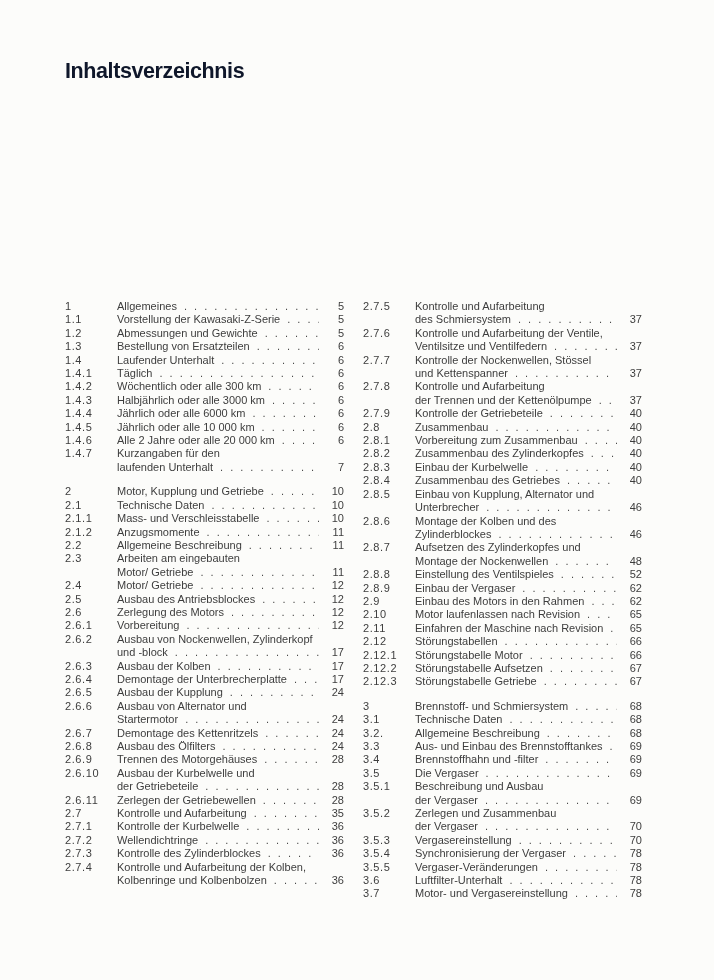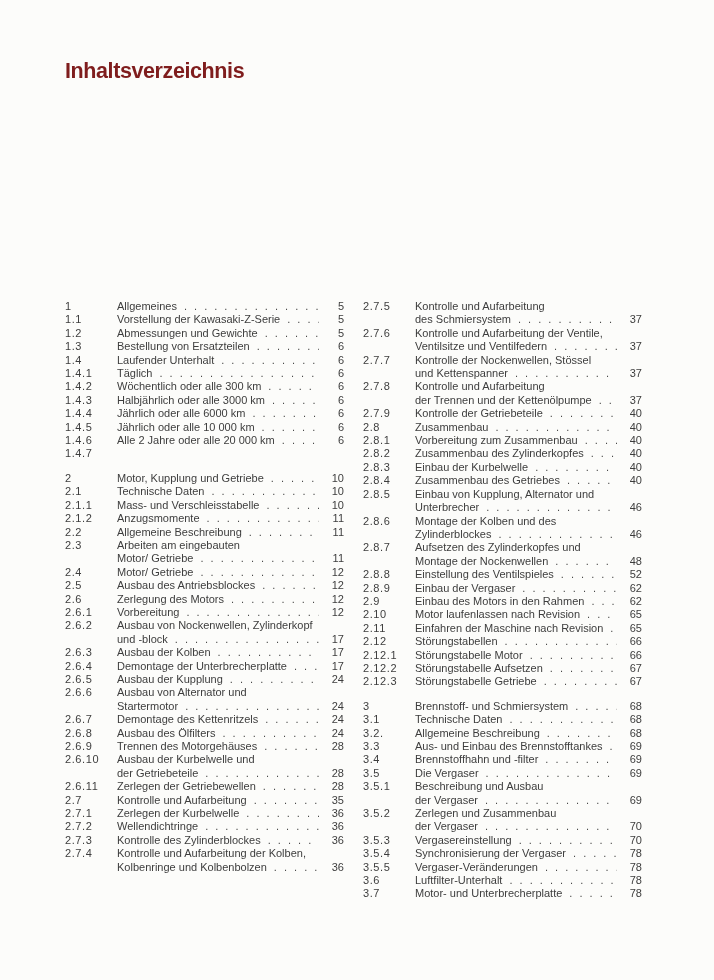--- a/index.html
+++ b/index.html
@@ -13,21 +13,21 @@
   .page {
     position: relative;
     width: 714px; height: 980px;
     box-sizing: border-box;
     padding: 58px 0 0 65px;
   }
   .doc-title {
     font-size: 21.5px;
     font-weight: 700;
     letter-spacing: -0.4px;
-    color: #7f1d1d;
+    color: #0f172a;
     line-height: 26px;
     margin: 0;
   }
   .toc {
     position: absolute;
     top: 300px;
     left: 65px;
     width: 578px;
     display: flex;
     gap: 19px;
@@ -181,20 +181,28 @@
           <span class="entry-body">
             <span class="lrow">
               <span class="t">Alle 2 Jahre oder alle 20 000 km</span>
               <span class="dots"></span>
               <span class="pg">6</span>
             </span>
           </span>
         </div>
         <div class="row">
           <span class="num">1.4.7</span>
+          <span class="entry-body">
+            <span class="l1">Kurzangaben für den</span>
+            <span class="lrow">
+              <span class="t">laufenden Unterhalt</span>
+              <span class="dots"></span>
+              <span class="pg">7</span>
+            </span>
+          </span>
         </div>
         <div class="row gap">
           <span class="num">2</span>
           <span class="entry-body">
             <span class="lrow">
               <span class="t">Motor, Kupplung und Getriebe</span>
               <span class="dots"></span>
               <span class="pg">10</span>
             </span>
           </span>
@@ -400,21 +408,21 @@
               <span class="t">Kontrolle und Aufarbeitung</span>
               <span class="dots"></span>
               <span class="pg">35</span>
             </span>
           </span>
         </div>
         <div class="row">
           <span class="num">2.7.1</span>
           <span class="entry-body">
             <span class="lrow">
-              <span class="t">Zerlegen der Kurbelwelle</span>
+              <span class="t">Kontrolle der Kurbelwelle</span>
               <span class="dots"></span>
               <span class="pg">36</span>
             </span>
           </span>
         </div>
         <div class="row">
           <span class="num">2.7.2</span>
           <span class="entry-body">
             <span class="lrow">
               <span class="t">Wellendichtringe</span>
@@ -792,21 +800,21 @@
               <span class="t">Luftfilter-Unterhalt</span>
               <span class="dots"></span>
               <span class="pg">78</span>
             </span>
           </span>
         </div>
         <div class="row">
           <span class="num">3.7</span>
           <span class="entry-body">
             <span class="lrow">
-              <span class="t">Motor- und Unterbrecherplatte</span>
+              <span class="t">Motor- und Vergasereinstellung</span>
               <span class="dots"></span>
               <span class="pg">78</span>
             </span>
           </span>
         </div>
       </div>
   </div>
 </div>
 
 </body></html>

